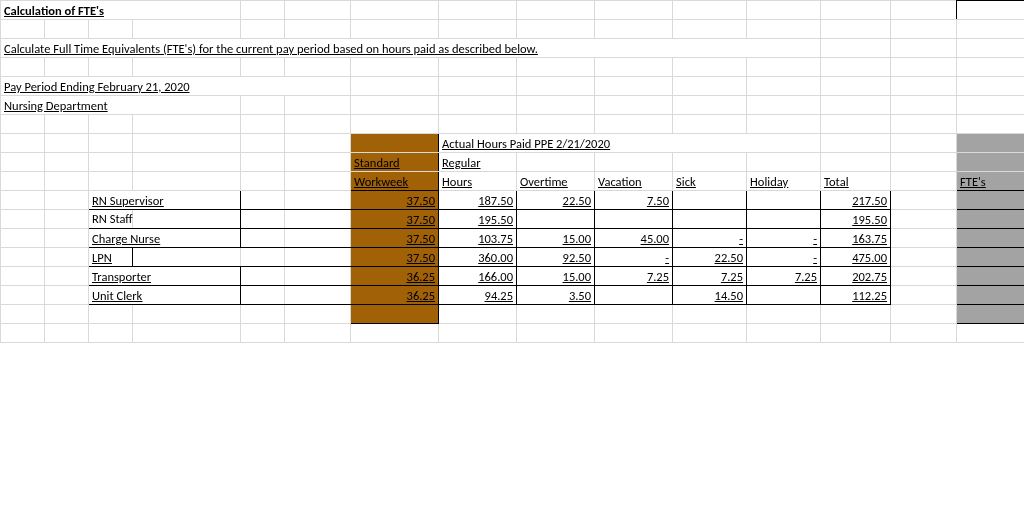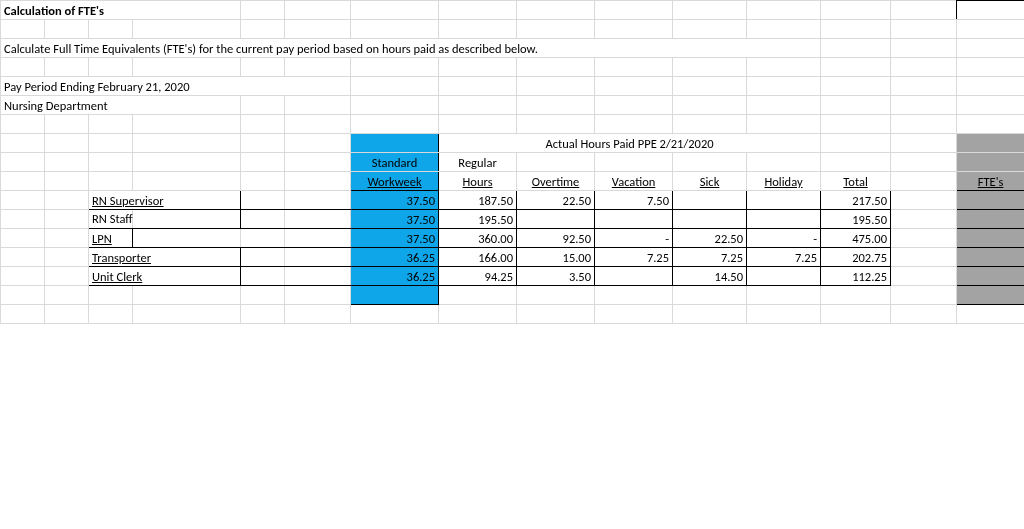--- a/index.html
+++ b/index.html
@@ -4,39 +4,39 @@
 <style>
   * { box-sizing: border-box; }
   body {
     margin: 0;
     font-family: Calibri, Arial, sans-serif;
     font-size: 13px;
     background: #fff;
     color: #000;
     width: 1024px;
   }
-  .sheet { position: relative; }
+  .sheet { position: relative; text-decoration: underline; }
   table.grid {
     border-collapse: collapse;
     table-layout: fixed;
     width: 1024px;
   }
   table.grid td {
     border: 1px solid #d9d9d9;
     height: 19px;
     padding: 0 3px;
     white-space: nowrap;
     overflow: visible;
     vertical-align: middle;
     font-size: 12.5px;
   }
   .u { text-decoration: underline; }
-  .c { text-align: center; }
+  .c { text-align: left; }
   .r { text-align: right; }
-  .yellow { background: #0ea5e9; }
+  .yellow { background: #a16207; }
   .orange { background: #a3a3a3; }
   .bt { border-top: 1px solid #000 !important; }
   .bb { border-bottom: 1px solid #000 !important; }
   .bl { border-left: 1px solid #000 !important; }
   .br { border-right: 1px solid #000 !important; }
   
   .cA { width: 44px; }
   .cB { width: 44px; }
   .cC { width: 44px; }
   .cD { width: 108px; }
@@ -255,20 +255,36 @@
   <td class="r bb br">195.50</td>
   <td class="r bb br"></td>
   <td class="r bb br"></td>
   <td class="r bb br"></td>
   <td class="r bb br"></td>
   <td class="r bb br">195.50</td>
   <td></td>
   <td class="orange r bl br bb"></td>
 </tr>
 
+<tr>
+  <td></td>
+          <td></td>
+  <td colspan="2" class="bl bb br u">Charge Nurse</td>
+  <td class="bb"></td>
+          <td class="bb"></td>
+  <td class="yellow r bl br bb">37.50</td>
+  <td class="r bb br">103.75</td>
+  <td class="r bb br">15.00</td>
+  <td class="r bb br">45.00</td>
+  <td class="r bb br">-</td>
+  <td class="r bb br">-</td>
+  <td class="r bb br">163.75</td>
+  <td></td>
+  <td class="orange r bl br bb"></td>
+</tr>
 
 <tr>
   <td></td>
           <td></td>
   <td class="bl bb br u">LPN</td>
   <td class="bb"></td>
           <td class="bb"></td>
           <td class="bb"></td>
   <td class="yellow r bl br bb">37.50</td>
   <td class="r bb br">360.00</td>

